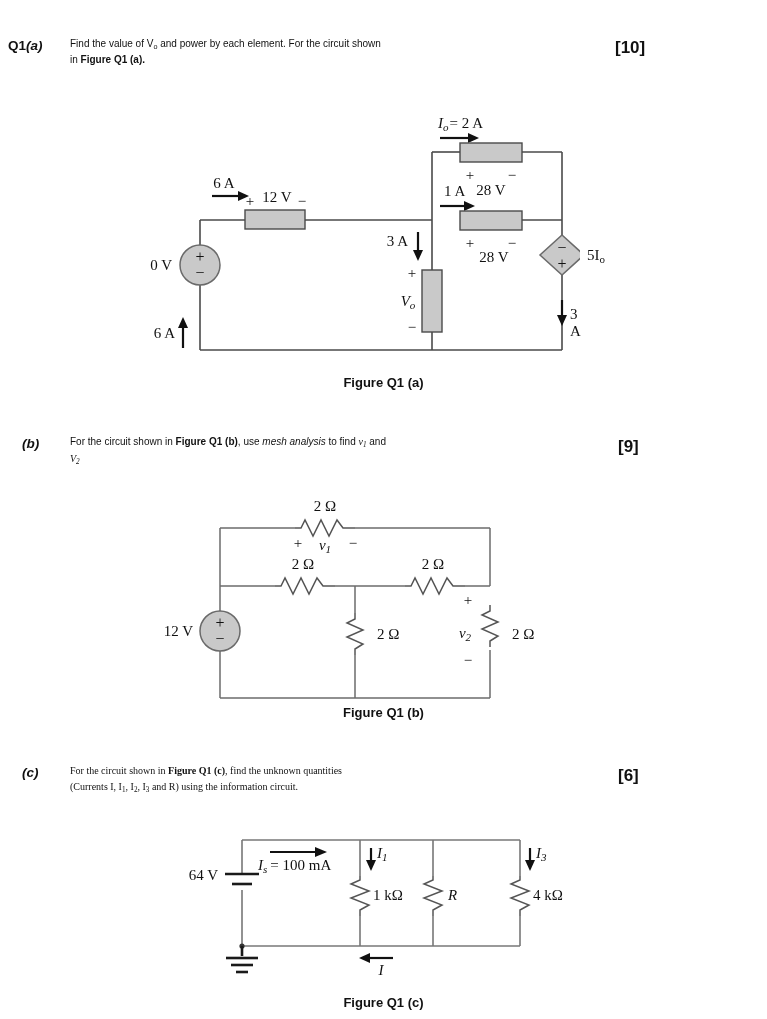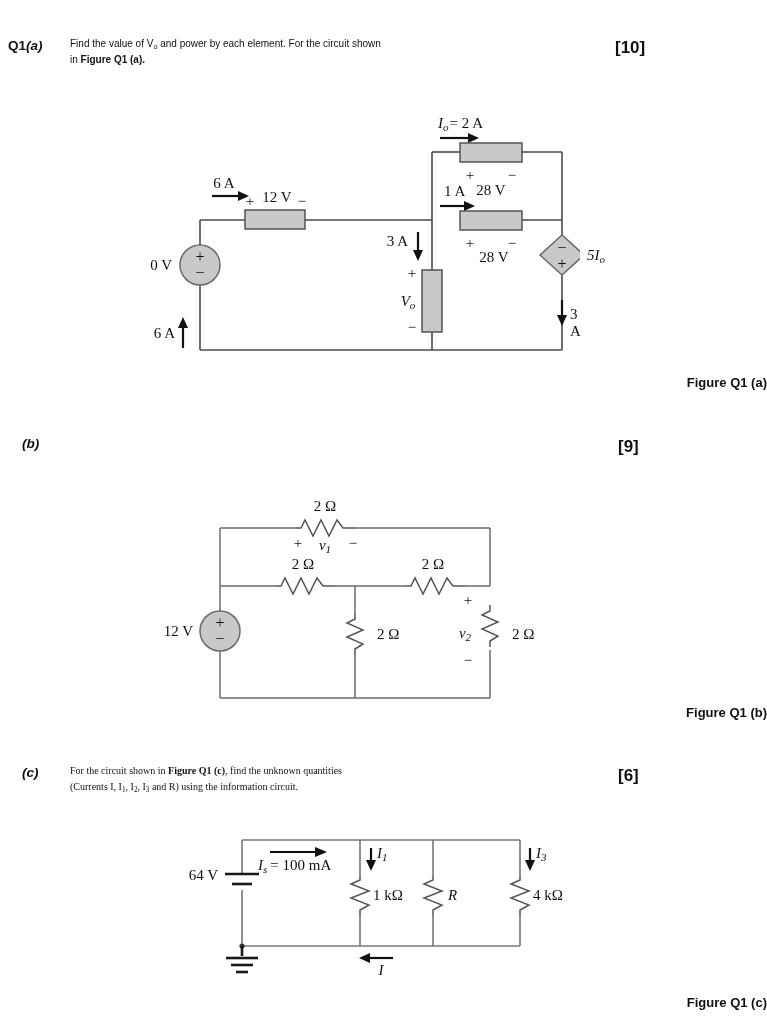--- a/index.html
+++ b/index.html
@@ -48,21 +48,21 @@
     position: absolute;
     font-size: 17px;
     font-weight: bold;
     font-family: "Liberation Sans", sans-serif;
   }
   .sub { font-size: 0.72em; vertical-align: -0.25em; }
   .serif { font-family: "Liberation Serif", serif; }
   .figcap {
     position: absolute;
     width: 100%;
-    text-align: right;
+    text-align: center;
     font-size: 13px;
     font-weight: bold;
     font-family: "Liberation Sans", sans-serif;
   }
   .figwrap { position: absolute; }
   svg { display: block; }
   
   .wire { stroke: #4a4a4a; stroke-width: 1.6; fill: none; }
   .wire-b { stroke: #6b6b6b; stroke-width: 1.5; fill: none; }
   .wire-c { stroke: #777; stroke-width: 1.6; fill: none; }
@@ -196,31 +196,36 @@
         <text class="pm" x="412" y="143" text-anchor="middle">−</text>
         <text class="pm" x="412" y="159" text-anchor="middle">+</text>
       </g>
 
       <g>
         <path class="arrline" d="M 412 190 L 412 205"></path>
         <path class="arr" d="M 407 205 L 412 216 L 417 205 Z"></path>
       </g>
     </svg>
 
-    <div style="position:absolute; left:437px; top:137px; font-family:'Liberation Serif',serif; font-size:15px; font-style:italic;">
+    <div style="position:absolute; left:437px; top:137px; font-family:'Liberation Serif',serif; font-size:15px; ">
       <span>5I</span><span style="font-size:11px; vertical-align:-0.25em;">o</span>
     </div>
     <div style="position:absolute; left:420px; top:196px; font-family:'Liberation Serif',serif; font-size:15px;">3 A</div>
   </div>
 
   <div class="figcap" style="left:0; top:375px;">Figure Q1 (a)</div>
 
   <div class="qblock" style="left:22px; top:434px; width:600px;">
     <div class="qlabel" style="width:48px;">
       <span class="ital">(b)</span>
+    </div>
+    <div class="qbody" style="width:522px;">
+      <span>For the circuit shown in </span><b>Figure Q1 (b)</b><span>, use </span><i>mesh analysis</i><span> to find </span><span class="serif" style="font-style:italic;"><span>v</span><span class="sub">1</span></span><span> and</span>
+      <br>
+      <span class="serif" style="font-style:italic;"><span>V</span><span class="sub">2</span></span>
     </div>
   </div>
   <div class="marks" style="left:618px; top:437px;">[9]</div>
 
   <div class="figwrap" style="left:155px; top:485px; width:420px; height:215px;margin-top:8px;">
     <svg width="420" height="215" viewBox="0 0 420 215">
 
       <path class="wire-b" d="M 65 35 L 140 35"></path>
       <path class="wire-b" d="M 200 35 L 335 35"></path>
       <path class="wire-b" d="M 65 35 L 65 118"></path>

